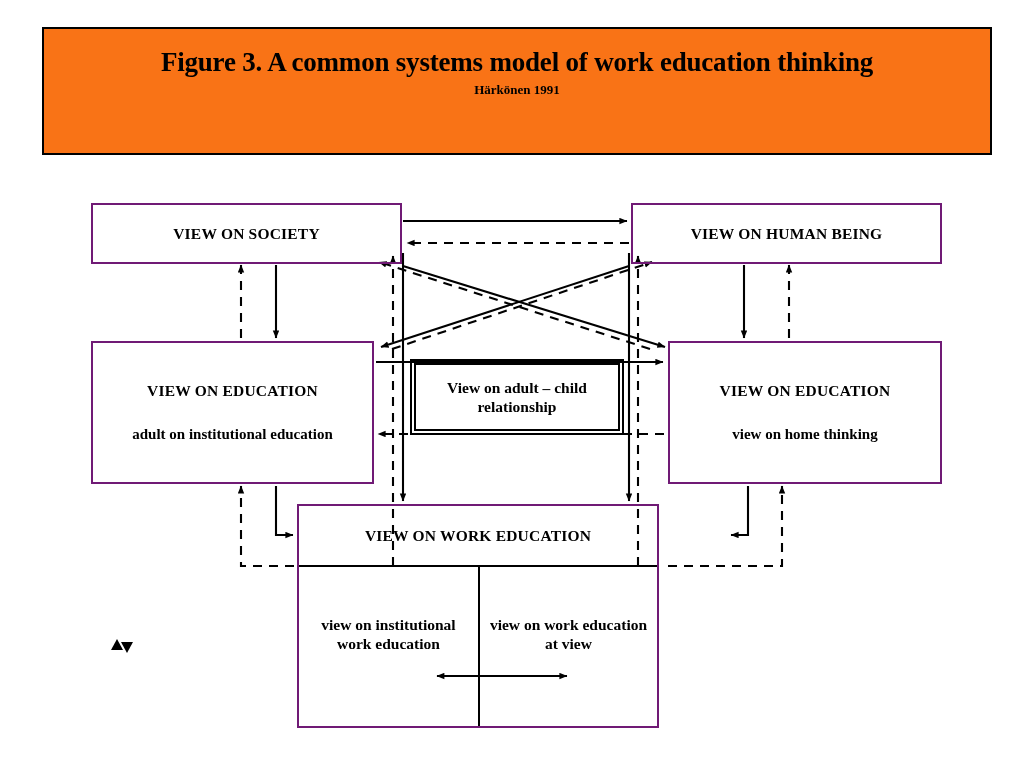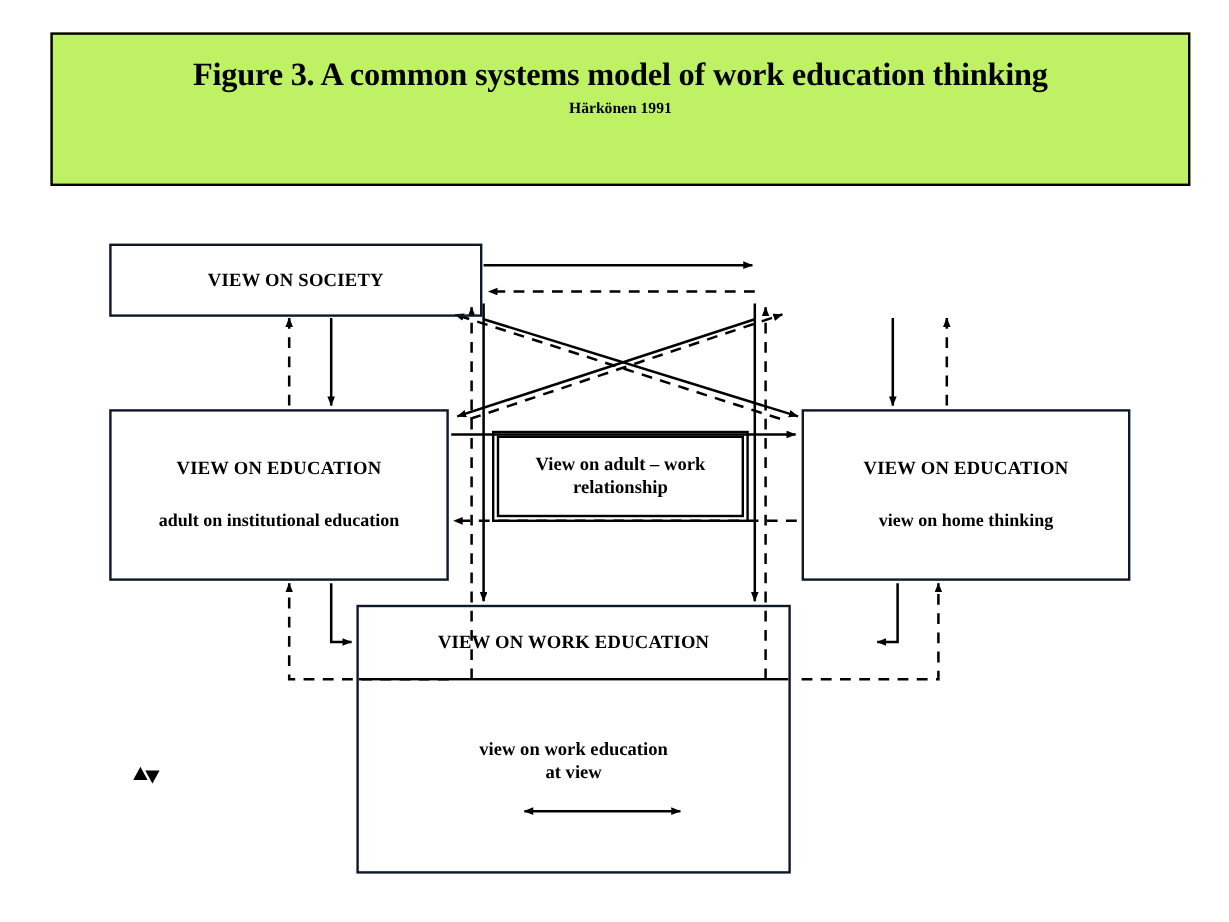--- a/index.html
+++ b/index.html
@@ -26,21 +26,21 @@
     width: 1024px;
     height: 768px;
   }
   .ttl-box {
     position: absolute;
     left: 42px;
     top: 27px;
     width: 950px;
     height: 128px;
     border: 2px solid #000;
-    background: #bef264;
+    background: #f97316;
     box-sizing: border-box;
     display: flex;
     flex-direction: column;
     align-items: center;
     justify-content: flex-start;
     padding-top: 18px;
   }
   .ttl-main {
     font-size: 27px;
     font-weight: bold;
@@ -50,21 +50,21 @@
   }
   .ttl-sub {
     font-size: 13px;
     font-weight: bold;
     line-height: 1.25;
     text-align: center;
     margin-top: 4px;
   }
   .nodebox {
     position: absolute;
-    border: 2px solid #0f172a;
+    border: 2px solid #701a75;
     background: transparent;
     box-sizing: border-box;
     display: flex;
     flex-direction: column;
     align-items: center;
     justify-content: center;
     text-align: center;
   }
   .nb-title {
     font-size: 15.5px;
@@ -184,39 +184,48 @@
 
   <div class="ttl-box">
     <div class="ttl-main">Figure 3. A common systems model of work education thinking</div>
     <div class="ttl-sub">Härkönen 1991</div>
   </div>
 
   <div class="nodebox" id="box-society">
     <div class="nb-title">VIEW ON SOCIETY</div>
   </div>
 
+  <div class="nodebox" id="box-human">
+    <div class="nb-title">VIEW ON HUMAN BEING</div>
+  </div>
 
   <div class="nodebox" id="box-edu-inst">
     <div class="nb-title">VIEW ON EDUCATION</div>
     <div class="nb-sub">adult on institutional education</div>
   </div>
 
   <div class="nodebox" id="box-edu-home">
     <div class="nb-title">VIEW ON EDUCATION</div>
     <div class="nb-sub">view on home thinking</div>
   </div>
 
   <div class="nodebox" id="box-adultchild">
-    <div class="ac-text">View on adult – work</div>
+    <div class="ac-text">View on adult – child</div>
     <div class="ac-text">relationship</div>
   </div>
 
   <div class="nodebox" id="box-work">
     <div class="work-head">VIEW ON WORK EDUCATION</div>
     <div class="work-body">
+      <div class="work-cell">
+        <span>
+          <span>view on institutional</span><br>
+          <span>work education</span>
+        </span>
+      </div>
       <div class="work-cell">
         <span>
           <span>view on work education</span><br>
           <span>at view</span>
         </span>
       </div>
     </div>
   </div>
 
   <svg class="marker-glyph" viewBox="0 0 30 22">

